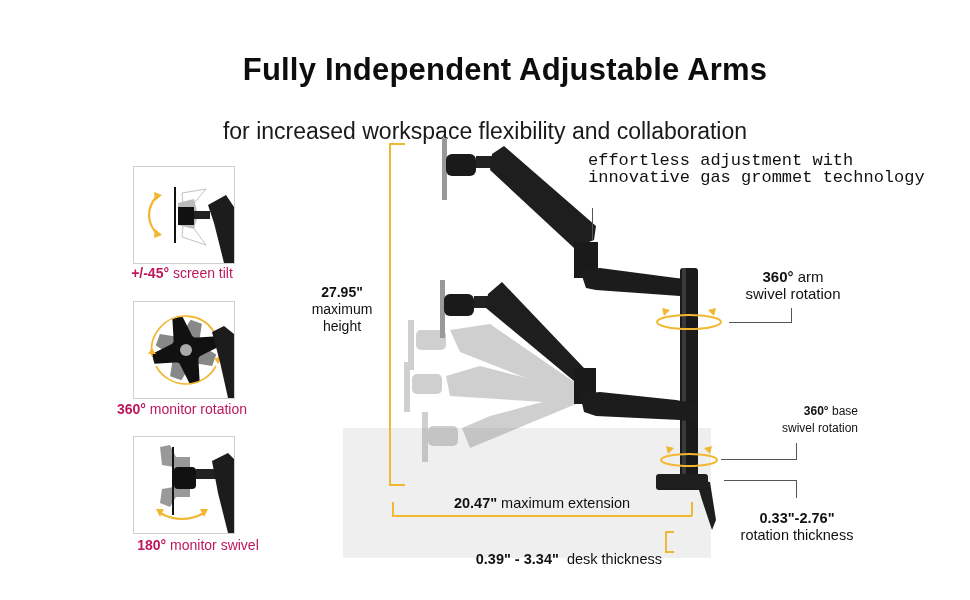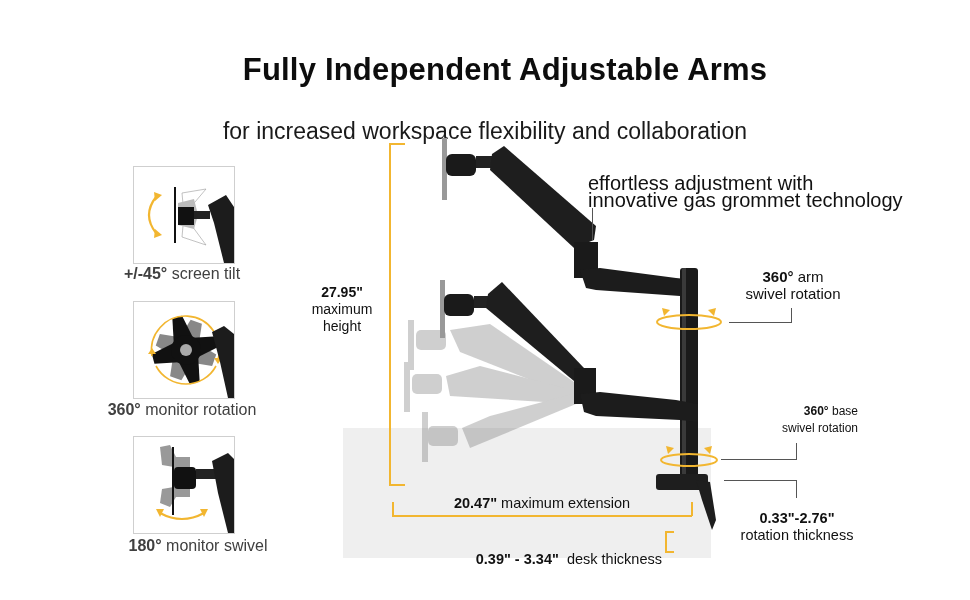--- a/index.html
+++ b/index.html
@@ -2,21 +2,21 @@
 <html><head>
 <meta charset="utf-8">
 <style>
   html, body { margin:0; padding:0; background:#ffffff; }
   body { width:970px; height:600px; position:relative; overflow:hidden;
          font-family:"Liberation Sans", "DejaVu Sans", sans-serif; color:#111; }
   .abs { position:absolute; }
   .title { left:0; width:970px; top:52px; text-align:center; font-size:31px; font-weight:bold; letter-spacing:0.2px; color:#0d0d0d;padding-left:20px; }
   .subtitle { left:0; width:970px; top:90px; text-align:center; font-size:23px; font-weight:normal; color:#1a1a1a;margin-top:28px; }
   .feature-box { width:100px; height:96px; border:1px solid #cfcfcf; background:#fff; }
-  .feature-label { text-align:center; font-size:16px; color:#404040; width:200px; }
+  .feature-label { text-align:center; font-size:14px; color:#be185d; width:200px; }
   .feature-label b { font-weight:bold; }
   .desk { left:343px; top:428px; width:368px; height:130px; background:#efefef; }
   .dim-line { background:#f2b630; }
   .label { font-size:14px; line-height:17px; color:#111; }
   .gray-line { background:#555; }
 </style>
 </head>
 <body>
 
 <div class="abs title">Fully Independent Adjustable Arms</div>
@@ -135,21 +135,21 @@
   <polygon points="296,350 310,352 316,390 312,400 302,370" fill="#1e1e1e"></polygon>
 
   <ellipse cx="289" cy="192" rx="32" ry="7" fill="none" stroke="#f2b630" stroke-width="2"></ellipse>
   <polygon points="262,178 270,180 264,186" fill="#f2b630"></polygon>
   <polygon points="316,178 308,180 314,186" fill="#f2b630"></polygon>
   <ellipse cx="289" cy="330" rx="28" ry="6" fill="none" stroke="#f2b630" stroke-width="2"></ellipse>
   <polygon points="266,316 274,318 268,324" fill="#f2b630"></polygon>
   <polygon points="312,316 304,318 310,324" fill="#f2b630"></polygon>
 </svg>
 
-<div class="abs label" style="left:588px;top:175px;font-size:20px;">
+<div class="abs label" style="left:588px;top:152px;font-size:17px;font-family:Liberation Mono, monospace;">
   <div>effortless adjustment with</div>
   <div>innovative gas grommet technology</div>
 </div>
 <div class="abs gray-line" style="left:592px;top:208px;width:1px;height:32px;"></div>
 
 <div class="abs label" style="left:728px;top:268px;width:130px;text-align:center;font-size:15px;">
   <div><b>360°</b><span> arm</span></div>
   <div>swivel rotation</div>
 </div>
 <div class="abs gray-line" style="left:729px;top:322px;width:63px;height:1px;"></div>

